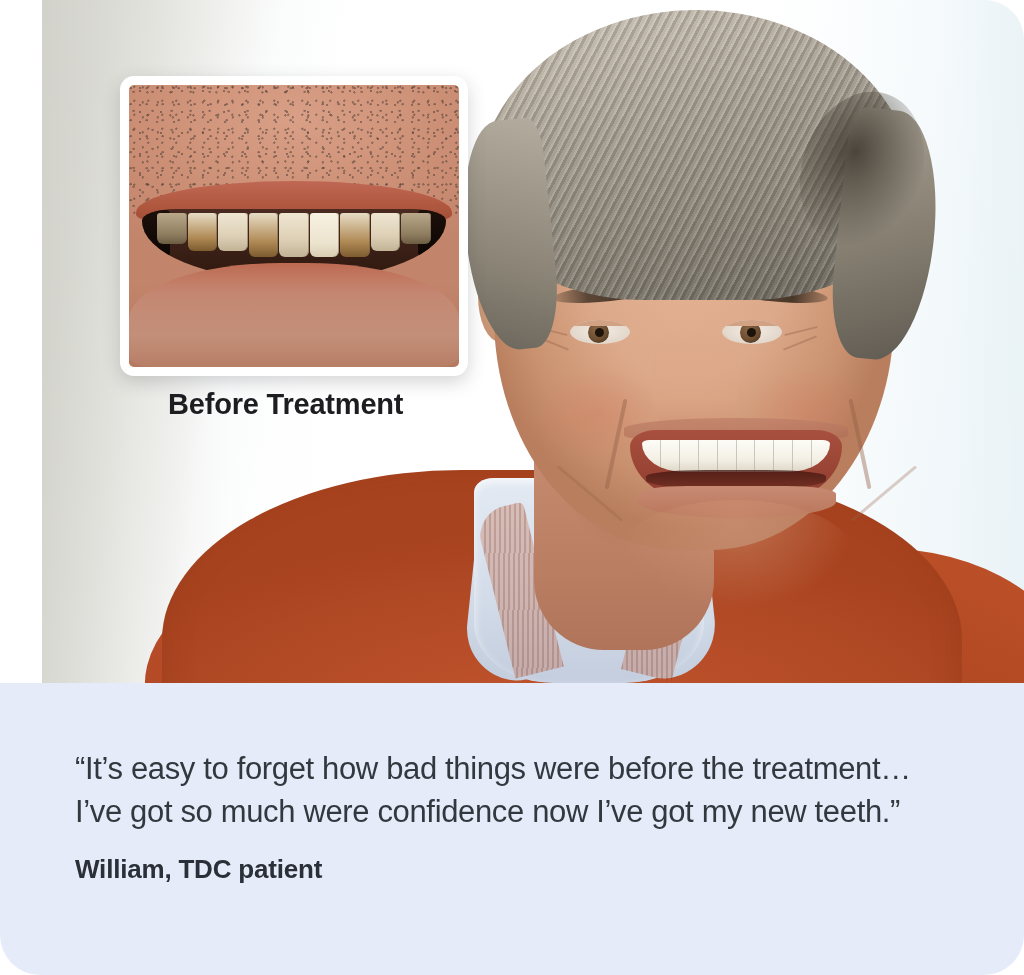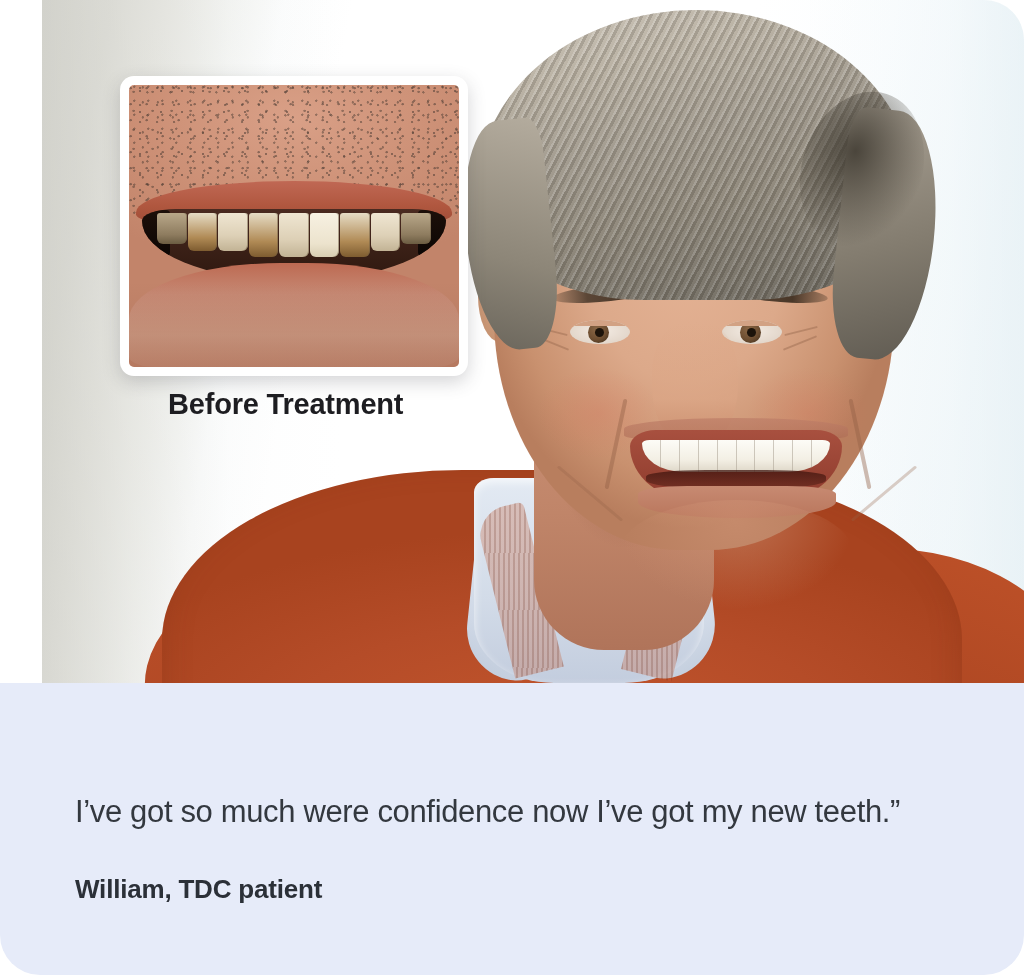--- a/index.html
+++ b/index.html
@@ -526,21 +526,21 @@
   }
   .quote-text {
     font-size: 31px;
     line-height: 1.38;
     color: #33383f;
     letter-spacing: -0.35px;
     margin: 0;
     font-weight: normal;
   }
   .quote-attrib {
-    margin-top: 40px;
+    margin-top: 20px;
     font-size: 26px;
     font-weight: bold;
     color: #2b3038;
     letter-spacing: -0.2px;
   }
 </style>
 </head>
 <body>
 
 <div class="card">
@@ -652,19 +652,19 @@
         <div class="bf-lip-lower"></div>
         <div class="bf-chin-shade"></div>
       </div>
     </div>
 
     <div class="inset-label">Before Treatment</div>
   </div>
 
   <div class="quote-panel">
     <p class="quote-text">
-      <br>
+      <span>“It’s easy to forget how bad things were before the treatment…</span><br>
       <span>I’ve got so much were confidence now I’ve got my new teeth.”</span>
     </p>
     <div class="quote-attrib">William, TDC patient</div>
   </div>
 
 </div>
 
 </body></html>

